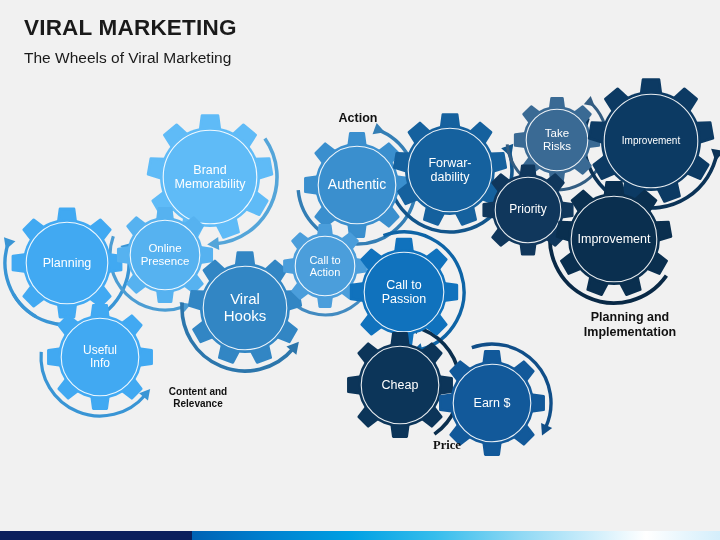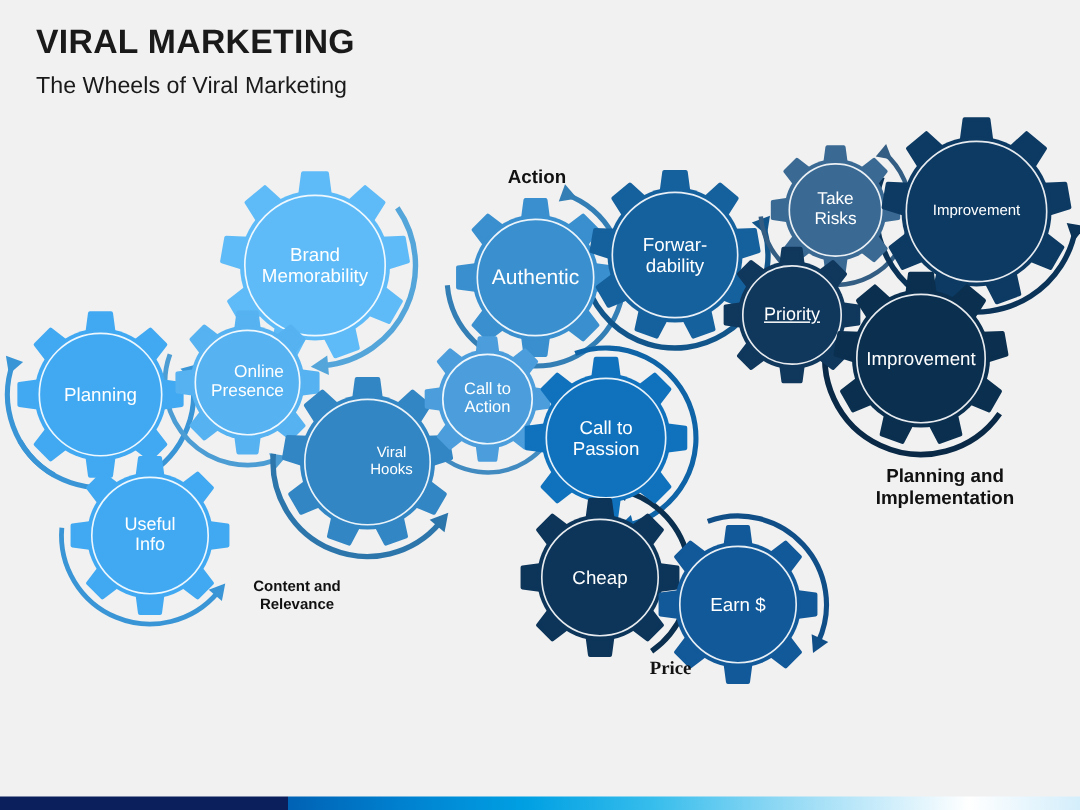--- a/index.html
+++ b/index.html
@@ -180,38 +180,38 @@
         <path d="M 623.20 196.22 L 621.36 182.42 L 606.64 182.42 L 604.80 196.22 Z M 648.55 212.14 L 656.01 200.39 L 644.73 190.93 L 634.45 200.31 Z M 657.73 240.63 L 671.00 236.42 L 668.44 221.93 L 654.53 222.51 Z M 646.45 268.36 L 659.32 273.66 L 666.68 260.92 L 655.65 252.42 Z M 619.99 282.35 L 626.44 294.69 L 640.27 289.65 L 637.28 276.05 Z M 590.72 276.05 L 587.73 289.65 L 601.56 294.69 L 608.01 282.35 Z M 572.35 252.42 L 561.32 260.92 L 568.68 273.66 L 581.55 268.36 Z M 573.47 222.51 L 559.56 221.93 L 557.00 236.42 L 570.27 240.63 Z M 593.55 200.31 L 583.27 190.93 L 571.99 200.39 L 579.45 212.14 Z" fill="#0a2f4f" stroke="#0a2f4f" stroke-width="2.6" stroke-linejoin="round"></path>
         <circle cx="614" cy="239" r="46" fill="#0a2f4f"></circle>
         <circle cx="614" cy="239" r="42.80" fill="none" stroke="#ffffff" stroke-width="1.1" opacity="0.9"></circle>
       </g>
   </svg>
 
   <div id="label-layer">
       <div class="gear-label" style="left: 67px; top: 263px; font-size: 12.5px;">Planning</div>
       <div class="gear-label" style="left: 210px; top: 177px; font-size: 12.5px;">Brand
 Memorability</div>
-      <div class="gear-label" style="left: 165px; top: 255px; font-size: 11.5px; text-align: right;">Online
+      <div class="gear-label" style="left: 165px; top: 255px; font-size: 11.5px;">Online
 Presence</div>
       <div class="gear-label" style="left: 100px; top: 357px; font-size: 12px;">Useful
 Info</div>
-      <div class="gear-label" style="left: 245px; top: 308px; font-size: 10px; margin-left: 16px;">Viral
+      <div class="gear-label" style="left: 245px; top: 308px; font-size: 15px;">Viral
 Hooks</div>
       <div class="gear-label" style="left: 357px; top: 185px; font-size: 14px;">Authentic</div>
       <div class="gear-label" style="left: 450px; top: 170px; font-size: 12.5px;">Forwar-
 dability</div>
       <div class="gear-label" style="left: 325px; top: 266px; font-size: 11px;">Call to
 Action</div>
       <div class="gear-label" style="left: 404px; top: 292px; font-size: 12.5px;">Call to
 Passion</div>
       <div class="gear-label" style="left: 400px; top: 385px; font-size: 12.5px;">Cheap</div>
       <div class="gear-label" style="left: 492px; top: 403px; font-size: 12.5px;">Earn $</div>
       <div class="gear-label" style="left: 557px; top: 140px; font-size: 11.5px;">Take
 Risks</div>
-      <div class="gear-label" style="left: 528px; top: 210px; font-size: 12px; text-decoration: underline;">Priority</div>
+      <div class="gear-label" style="left: 528px; top: 210px; font-size: 12px;">Priority</div>
       <div class="gear-label" style="left: 651px; top: 141px; font-size: 10px;">Improvement</div>
       <div class="gear-label" style="left: 614px; top: 239px; font-size: 12.5px;">Improvement</div>
     </div>
   <div id="cluster-layer">
       <div class="cluster-label" style="left: 198px; top: 386px; font-size: 10px;">Content and
 Relevance</div>
       <div class="cluster-label" style="left: 358px; top: 111px; font-size: 12.5px;">Action</div>
       <div class="cluster-label" style="left: 447px; top: 438px; font-size: 12.5px; font-family: Liberation Serif, serif;">Price</div>
       <div class="cluster-label" style="left: 630px; top: 310px; font-size: 12.5px;">Planning and
 Implementation</div>

